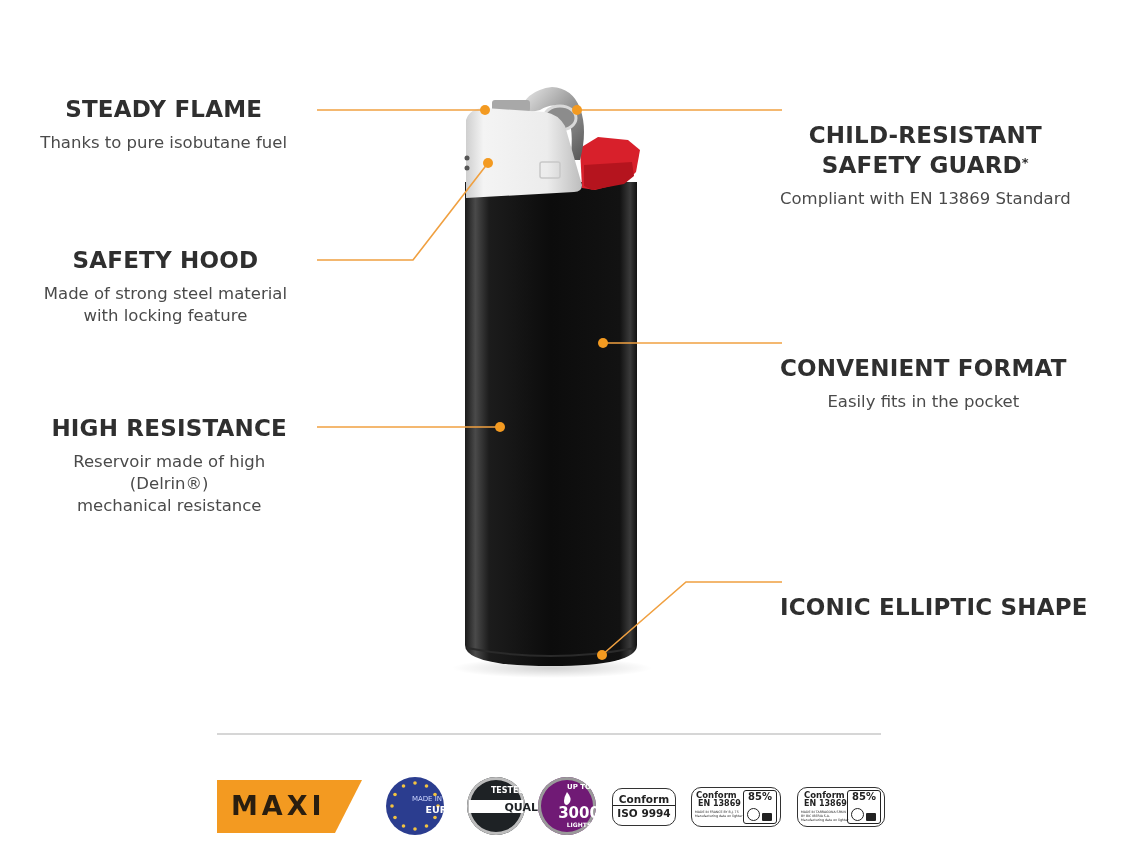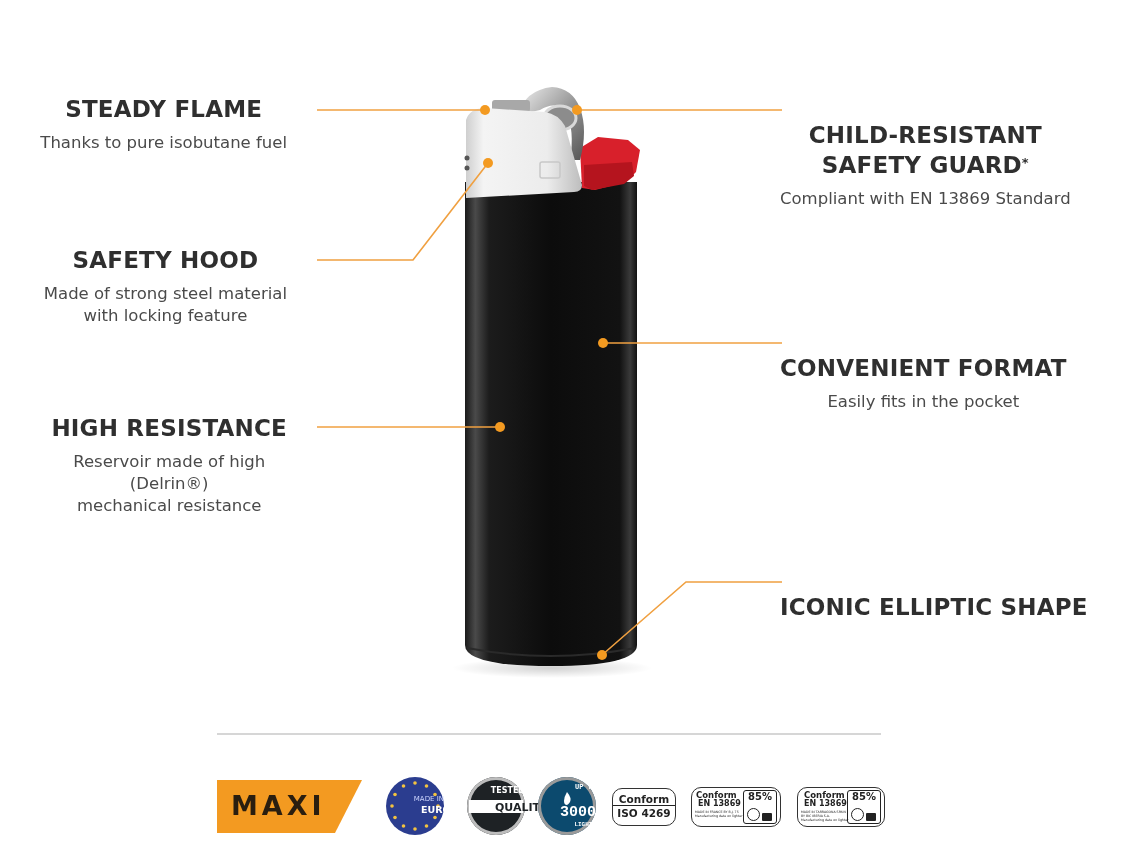--- a/index.html
+++ b/index.html
@@ -12,21 +12,21 @@
   .f-title sup { font-size: 13px; vertical-align: top; position: relative; top: -2px; }
   .f-desc { font-size: 16.5px; color: #4a4a4a; line-height: 22px; margin-top: 8px; }
   svg.overlay { position: absolute; left: 0; top: 0; }
   .divider { position: absolute; left: 217px; top: 733px; width: 664px; height: 2px; background: #d6d6d6; }
   .badges { position: absolute; left: 0; top: 770px; width: 1148px; height: 80px; }
   .badge { position: absolute; }
   .maxi { left: 217px; top: 10px; width: 145px; height: 53px; }
   .maxi-label { position: absolute; left: 14px; top: 10px; font-family: "DejaVu Sans", sans-serif;
                 font-weight: bold; font-size: 27px; letter-spacing: 4px; color: #2a1e0f; }
   .round { width: 58px; height: 58px; border-radius: 50%; }
-  .round-text { position: absolute; left: 0; width: 100%; text-align: right; color: #fff; font-weight: bold; }
+  .round-text { position: absolute; left: 12px; width: 100%; text-align: center; color: #fff; font-weight: bold; }
   .box-badge { border: 1.5px solid #333; border-radius: 10px; background: #fff; }
 </style>
 </head>
 <body>
 
 <svg class="overlay" width="1148" height="860" viewBox="0 0 1148 860">
   <defs>
     <linearGradient id="bodyGrad" x1="0" x2="1" y1="0" y2="0">
       <stop offset="0" stop-color="#1a1a1a"></stop>
       <stop offset="0.06" stop-color="#4a4a4a"></stop>
@@ -158,32 +158,32 @@
     <div class="round-text" style="top:18px; font-size:7px; font-weight:normal; color:#cdd6ff;">MADE IN</div>
     <div class="round-text" style="top:27px; font-size:9.5px;padding-left:20px;">EUROPE</div>
   </div>
 
   <div class="badge round" style="left:467px; top:7px; background:#1e2225; box-shadow: inset 0 0 0 3px #bdbdbd;">
     <div class="round-text" style="top:9px; font-size:8px;">TESTED</div>
     <div style="position:absolute; left:2px; right:2px; top:23px; height:13px; background:#fff;"></div>
     <div class="round-text" style="top:24px; font-size:11px; color:#1e2225;margin-left:23px;">QUALITY</div>
   </div>
 
-  <div class="badge round" style="left:538px; top:7px; background:#0c4a6e; box-shadow: inset 0 0 0 3px #9a9a9a; font-family: Liberation Mono, monospace;">
+  <div class="badge round" style="left:538px; top:7px; background:#701a75; box-shadow: inset 0 0 0 3px #9a9a9a;">
     <div class="round-text" style="top:6px; font-size:7px;">UP TO</div>
     <svg width="58" height="58" viewBox="0 0 58 58" style="position:absolute;left:0;top:0;">
       <path d="M29 15 Q34 21 32 25 Q30 28 29 28 Q26 28 26 24 Q26 20 29 15 Z" fill="#fff"></path>
     </svg>
     <div class="round-text" style="top:27px; font-size:15px;">3000</div>
     <div class="round-text" style="top:44px; font-size:6px;">LIGHTS</div>
   </div>
 
   <div class="badge box-badge" style="left:612px; top:18px; width:62px; height:36px;">
     <div style="position:absolute; left:0; width:100%; top:4px; text-align:center; font-size:10.5px; font-weight:bold; color:#222; border-bottom:1px solid #222; margin:0 auto;">Conform</div>
-    <div style="position:absolute; left:0; width:100%; top:18px; text-align:center; font-size:10.5px; font-weight:bold; color:#222;">ISO 4269</div>
+    <div style="position:absolute; left:0; width:100%; top:18px; text-align:center; font-size:10.5px; font-weight:bold; color:#222;">ISO 9994</div>
   </div>
 
   <div class="badge box-badge" style="left:691px; top:17px; width:88px; height:38px;">
     <div style="position:absolute; left:4px; top:2px; font-size:8.5px; font-weight:bold; color:#222;">Conform</div>
     <div style="position:absolute; left:6px; top:11px; font-size:8px; font-weight:bold; color:#222;">EN 13869</div>
     <div style="position:absolute; left:3px; top:22px; width:48px; font-size:3.2px; line-height:4px; color:#222;">MADE IN FRANCE BY B.J. 75 Manufacturing date on lighter</div>
     <div style="position:absolute; right:3px; top:2px; width:32px; height:32px; border:1.2px solid #222; border-radius:3px;">
       <div style="text-align:center; font-size:10px; font-weight:bold; color:#222;">85%</div>
       <span style="position:absolute; left:3px; bottom:2px; width:11px; height:11px; border:1.2px solid #222; border-radius:50%;"></span>
       <span style="position:absolute; right:4px; bottom:2px; width:10px; height:8px; background:#222; border-radius:1px;"></span>

